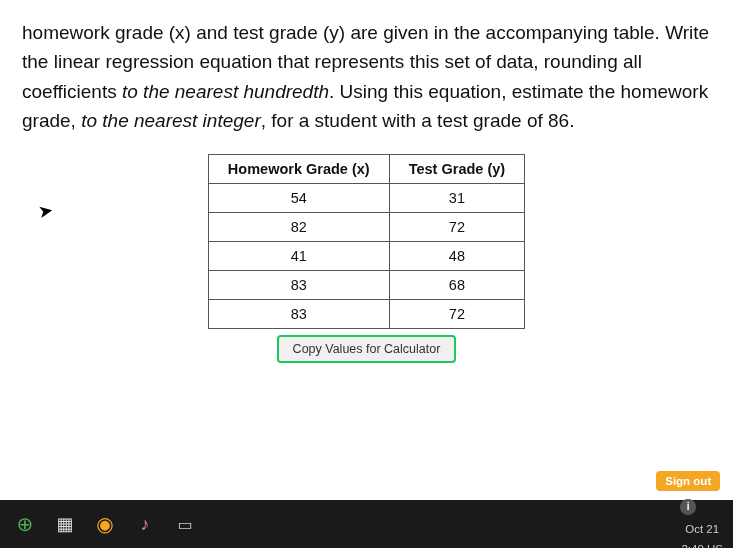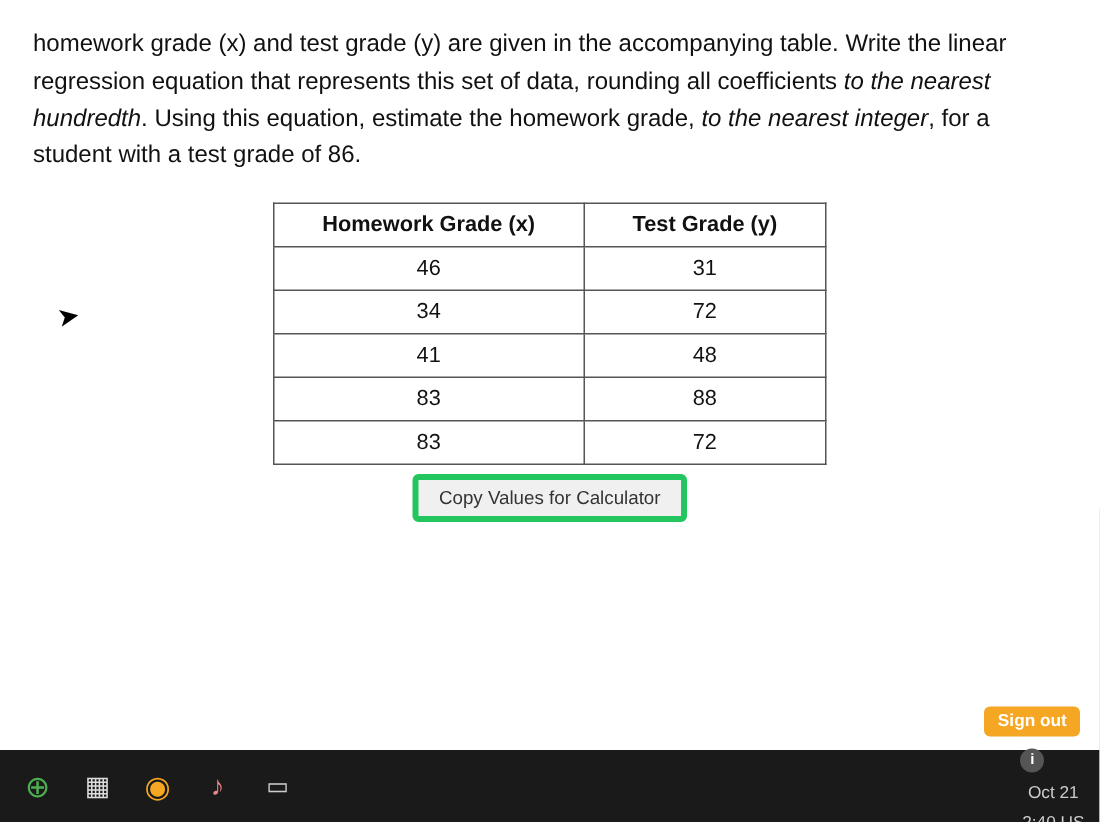--- a/index.html
+++ b/index.html
@@ -15,21 +15,21 @@
 
     .main-content {
       background: #ffffff;
       width: 733px;
       height: 500px;
       padding: 18px 22px 14px 22px;
       position: relative;
     }
 
     .problem-text {
-      font-size: 16px;
+      font-size: 19px;
       line-height: 1.55;
       color: #111;
       margin-bottom: 18px;
     }
 
     .problem-text em {
       font-style: italic;
     }
 
     .table-container {
@@ -40,32 +40,32 @@
     }
 
     table {
       border-collapse: collapse;
       font-size: 14.5px;
       color: #111;
     }
 
     table th, table td {
       border: 1px solid #555;
-      padding: 6px 32px;
+      padding: 6px 19px;
       text-align: center;
     }
 
     table th {
       font-weight: bold;
       background: #fff;
     }
 
     .copy-btn {
       display: inline-block;
-      border: 4px solid #22c55e;
+      border: 2px solid #22c55e;
       border-radius: 4px;
       padding: 5px 14px;
       font-size: 12.5px;
       color: #333;
       background: #f0f0f0;
       cursor: pointer;
       margin-top: 6px;
     }
 
     .taskbar {
@@ -171,34 +171,34 @@
   <div class="table-container">
     <table>
       <thead>
         <tr>
           <th>Homework Grade (x)</th>
           <th>Test Grade (y)</th>
         </tr>
       </thead>
       <tbody id="table-body">
       <tr>
-            <td>46</td>
+            <td>54</td>
             <td>31</td>
           </tr>
           <tr>
-            <td>34</td>
+            <td>82</td>
             <td>72</td>
           </tr>
           <tr>
             <td>41</td>
             <td>48</td>
           </tr>
           <tr>
             <td>83</td>
-            <td>88</td>
+            <td>68</td>
           </tr>
           <tr>
             <td>83</td>
             <td>72</td>
           </tr>
         </tbody>
     </table>
     <button class="copy-btn">Copy Values for Calculator</button>
   </div>
 

